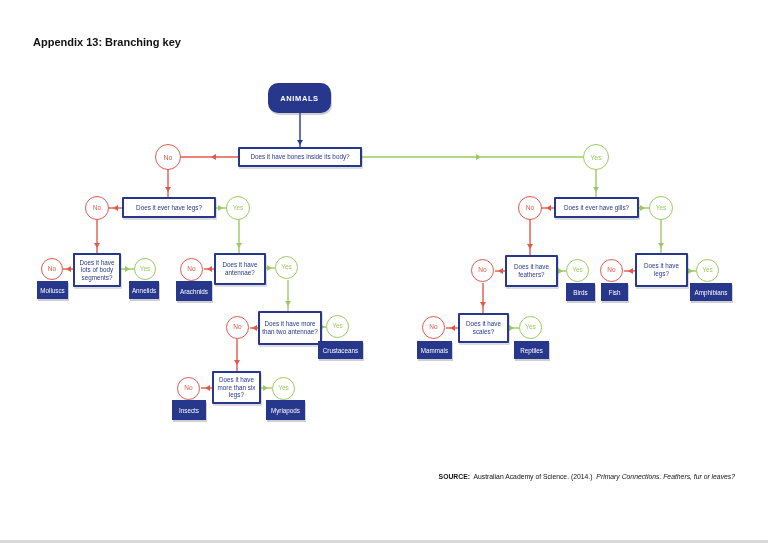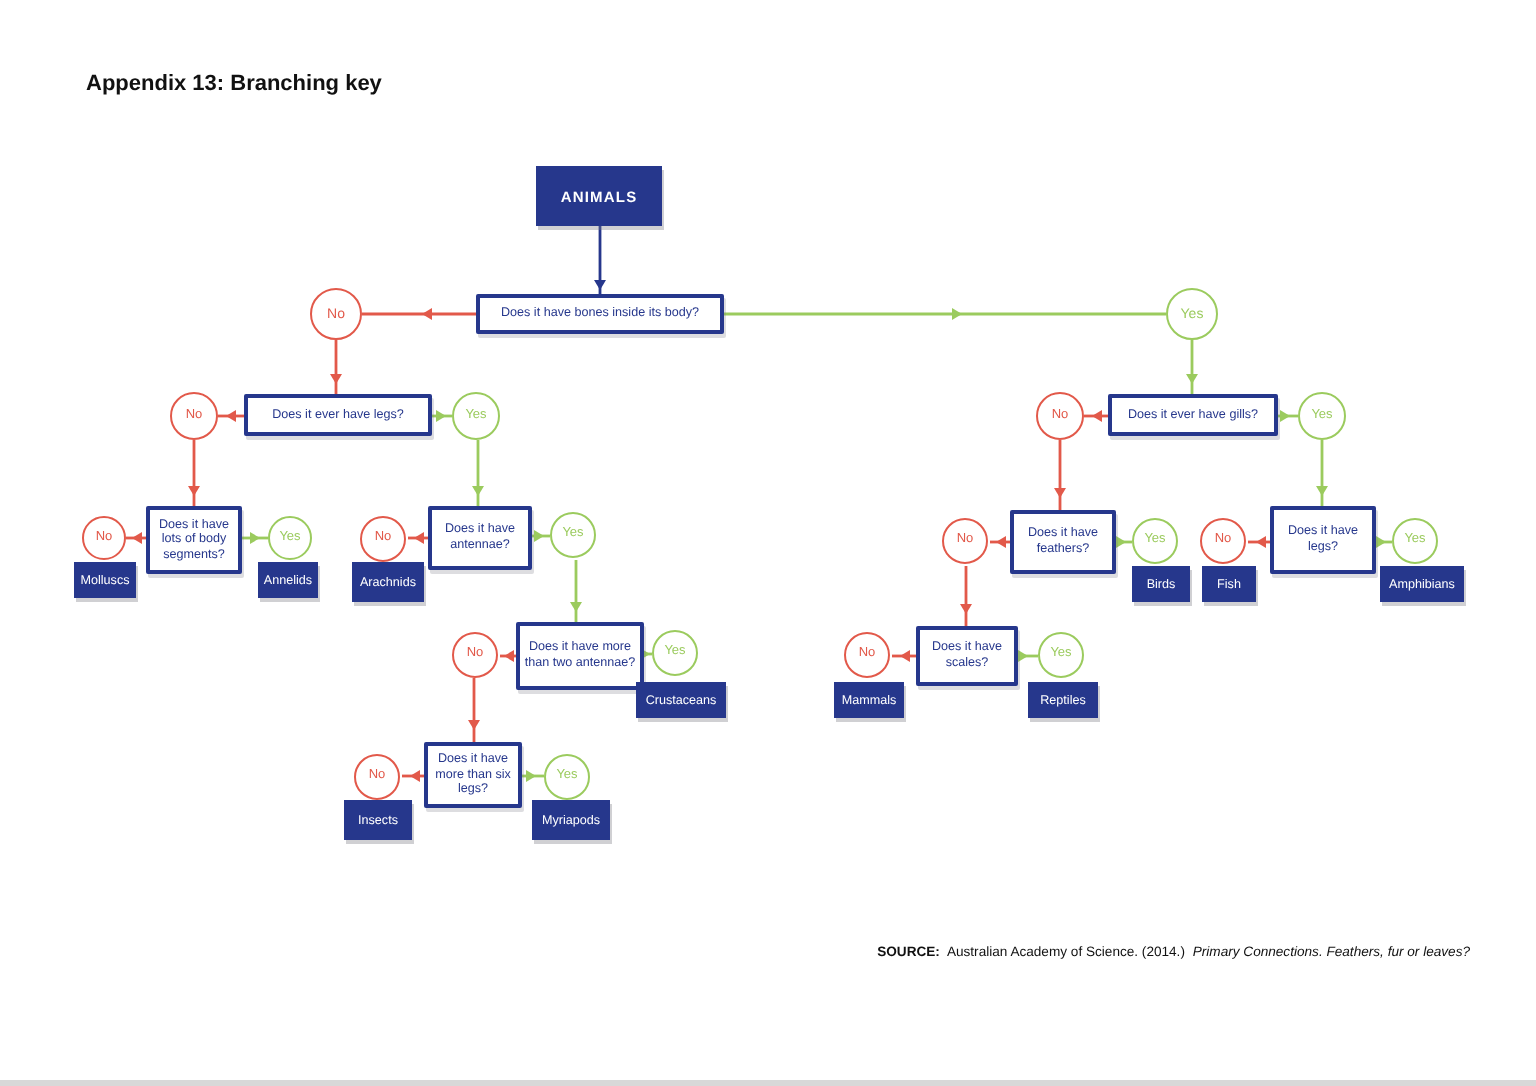--- a/index.html
+++ b/index.html
@@ -1,22 +1,22 @@
 <!DOCTYPE html>
 <html><head>
 <meta charset="utf-8">
 <style>
   html,body{margin:0;padding:0;background:#fff;}
   .page{position:relative;width:768px;height:543px;background:#ffffff;overflow:hidden;
         font-family:"Liberation Sans",sans-serif;border-bottom:3px solid #d8d8d8;box-sizing:border-box;}
-  .title{position:absolute;left:43px;top:36px;font-size:11px;font-weight:bold;color:#111;}
+  .title{position:absolute;left:33px;top:36px;font-size:11px;font-weight:bold;color:#111;}
   svg.flow{position:absolute;left:0;top:0;}
   .node{position:absolute;display:flex;align-items:center;justify-content:center;text-align:center;box-sizing:border-box;}
   .root{background:#26378c;color:#fff;font-size:7.5px;letter-spacing:0.6px;font-weight:bold;
-        box-shadow:1px 2px 0 rgba(120,120,130,0.35);}
+        box-shadow:1px 2px 0 rgba(120,120,130,0.35);border-radius:10px;}
   .q{background:#fff;border:2px solid #26378c;color:#26378c;font-size:6.3px;line-height:1.2;
      border-radius:1px;padding:1px 2px;box-shadow:1px 2px 0 rgba(120,120,130,0.25);}
   .res{background:#26378c;color:#fff;font-size:6.3px;box-shadow:1px 2px 0 rgba(120,120,130,0.35);padding:1px;}
   .circ{background:#fff;border-radius:50%;font-size:6.5px;line-height:1;}
   .circ.no{border:1.6px solid #e2594a;color:#e2594a;}
   .circ.yes{border:1.6px solid #9bcb5e;color:#9bcb5e;}
   .circ.big{font-size:7px;}
   .source{position:absolute;right:31px;top:473px;font-size:6.8px;color:#111;white-space:nowrap;}
   .source .b{font-weight:bold;}
   .source .i{font-style:italic;}

